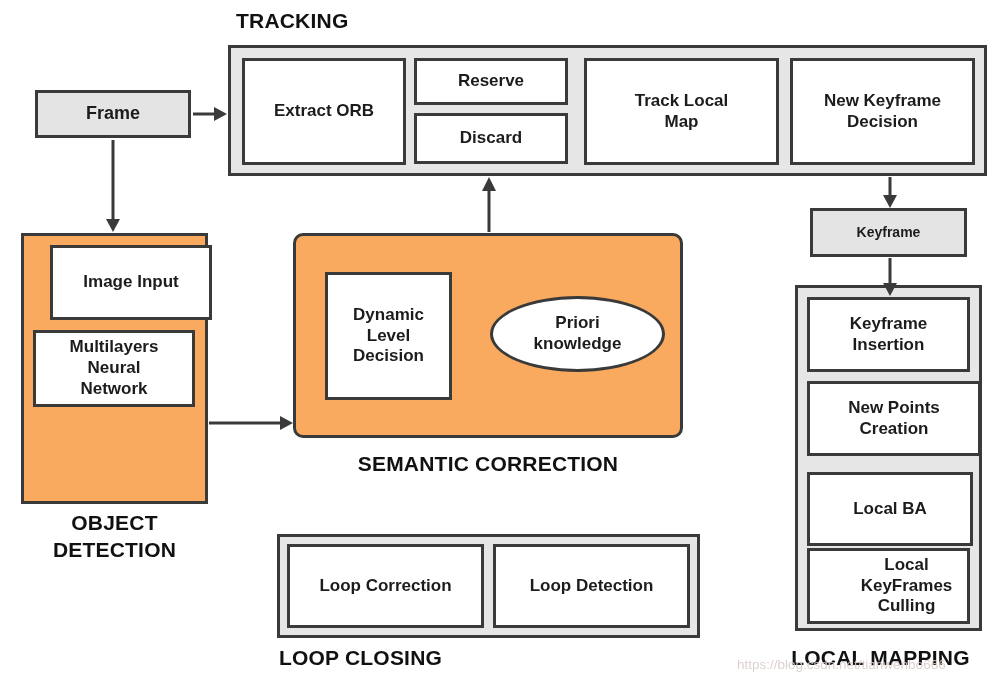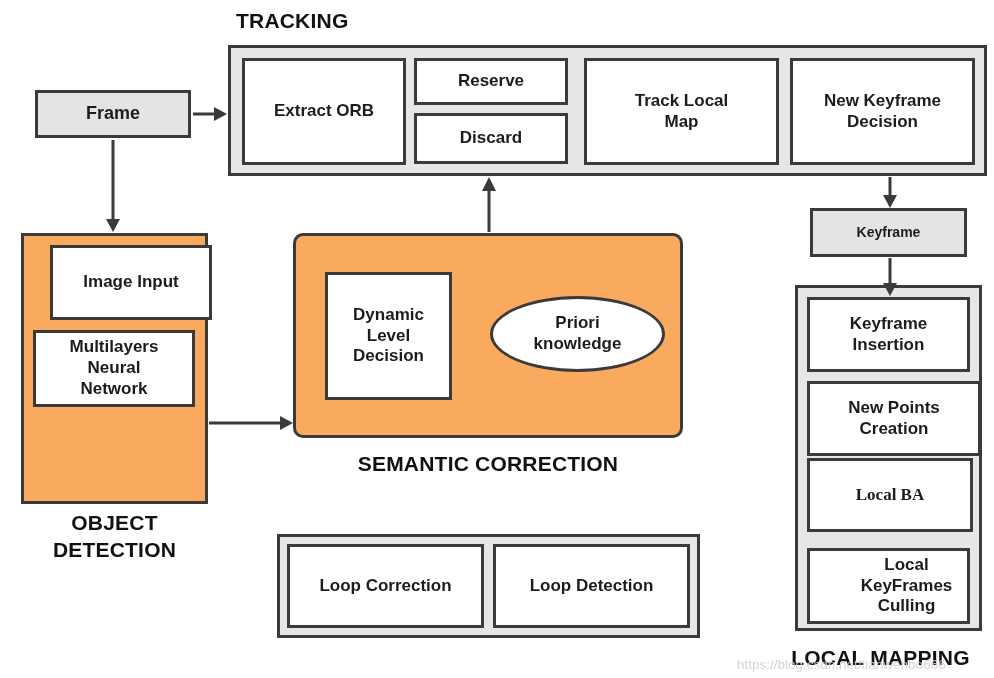--- a/index.html
+++ b/index.html
@@ -94,33 +94,34 @@
   </div>
   <div class="sec-title center" style="left:293px;top:451px;width:390px;">SEMANTIC CORRECTION</div>
 
   <div class="container" style="left:277px;top:534px;width:423px;height:104px;"></div>
   <div class="node" style="left:287px;top:544px;width:197px;height:84px;">
     <span class="nl">Loop Correction</span>
   </div>
   <div class="node" style="left:493px;top:544px;width:197px;height:84px;">
     <span class="nl">Loop Detection</span>
   </div>
+  <div class="sec-title" style="left:279px;top:645px;">LOOP CLOSING</div>
 
   <div class="node gray-node" style="left:810px;top:208px;width:157px;height:49px;font-size:14px;">
     <span class="nl">Keyframe</span>
   </div>
 
   <div class="container" style="left:795px;top:285px;width:187px;height:346px;"></div>
   <div class="node" style="left:807px;top:297px;width:163px;height:75px;">
     <span class="nl w120">Keyframe Insertion</span>
   </div>
   <div class="node" style="left:807px;top:381px;width:174px;height:75px;">
     <span class="nl w120">New Points Creation</span>
   </div>
-  <div class="node" style="left:807px;top:458px;width:166px;height:74px;font-family:Liberation Serif, serif;">
+  <div class="node" style="left:807px;top:472px;width:166px;height:74px;">
     <span class="nl">Local BA</span>
   </div>
   <div class="node" style="left:807px;top:548px;width:163px;height:76px;">
     <span class="nl w105">Local KeyFrames Culling</span>
   </div>
   <div class="sec-title center" style="left:768px;top:645px;width:225px;">LOCAL MAPPING</div>
 
   <div class="watermark">https://blog.csdn.net/tianwenbo666</div>
 
   <svg id="arrows" viewBox="0 0 994 678" xmlns="http://www.w3.org/2000/svg">

